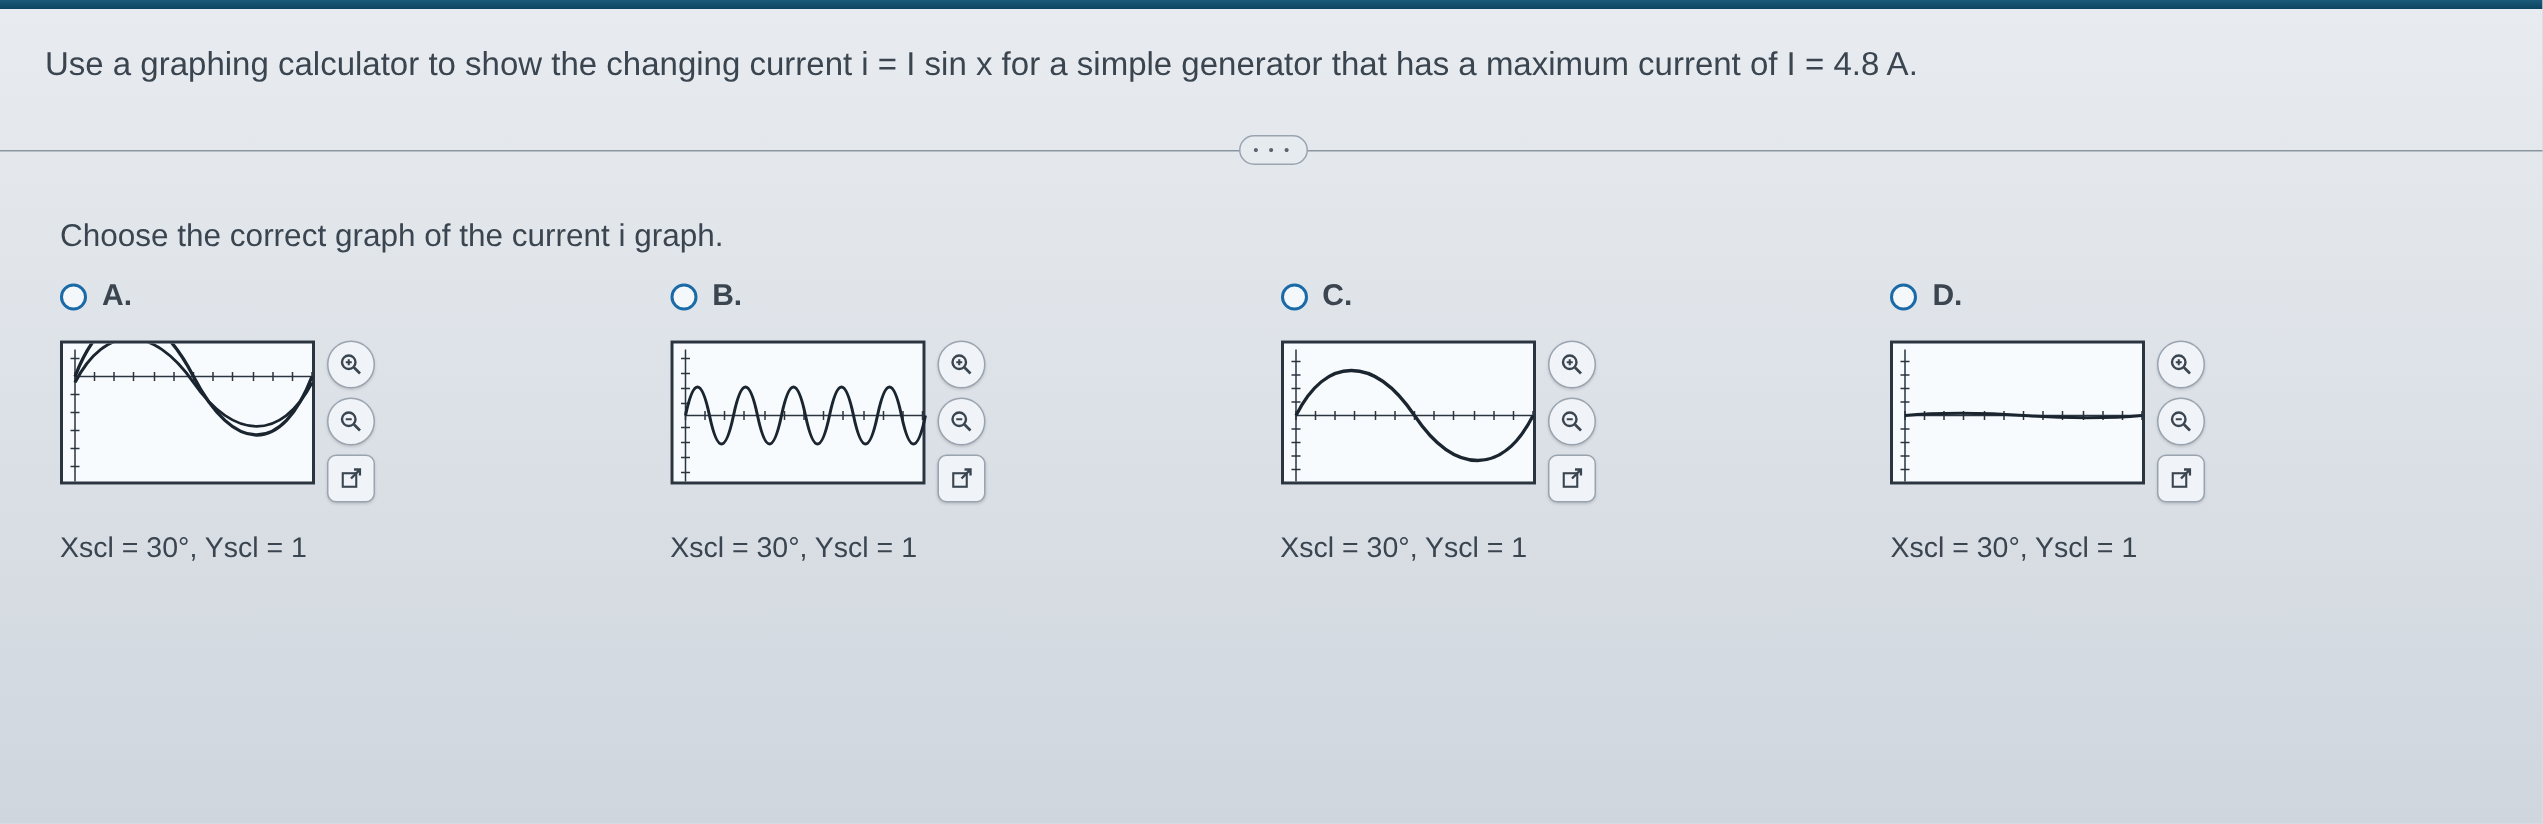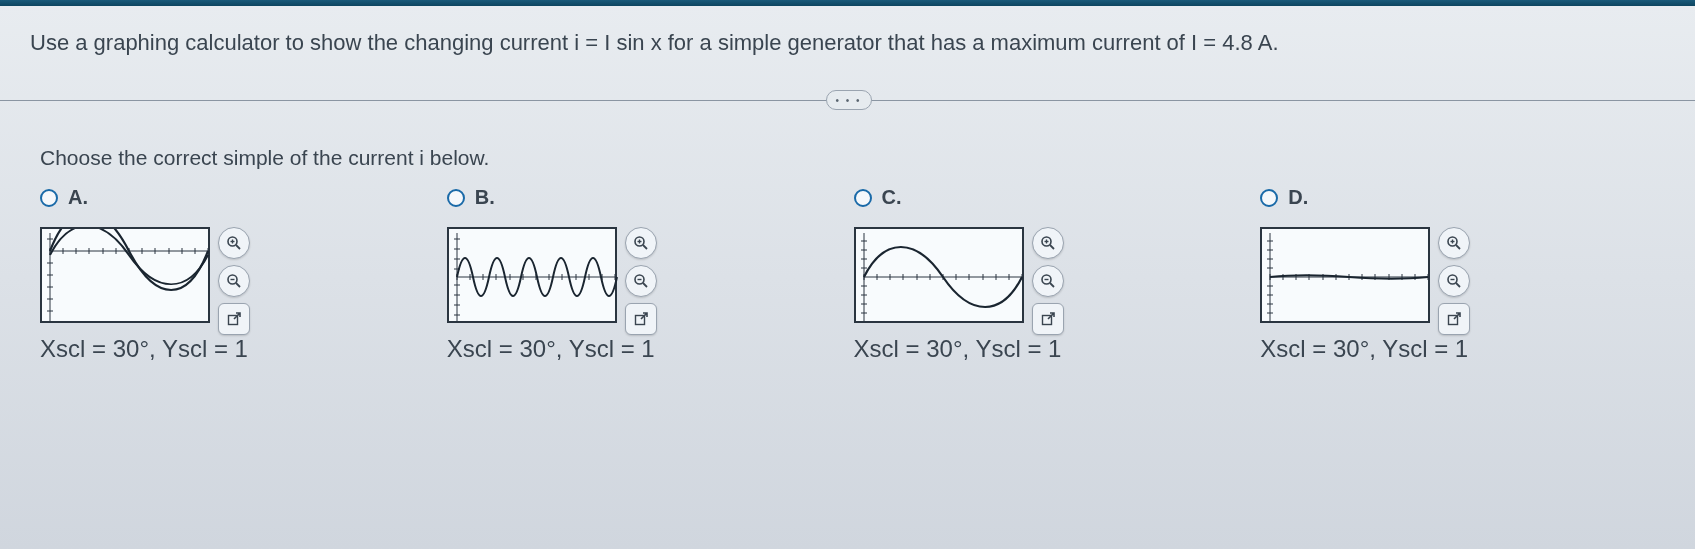--- a/index.html
+++ b/index.html
@@ -119,38 +119,39 @@
     align-items: center;
     justify-content: center;
     cursor: pointer;
     box-shadow: 0 1px 2px rgba(0,0,0,0.15);
   }
   .ctrl-btn.square {
     border-radius: 6px;
   }
   .ctrl-btn svg { display: block; }
   .scale-text {
-    font-size: 24px;
+    font-size: 19px;
     color: #3a4550;
+    margin-top: 20px;
   }
 </style>
 </head>
 <body>
 
 <div class="topbar"></div>
 <div class="body-area">
 
   <div class="question-text">Use a graphing calculator to show the changing current i = I sin x for a simple generator that has a maximum current of I = 4.8 A.</div>
 
   <div class="divider-row">
     <div class="line"></div>
     <div class="more-pill">• • •</div>
   </div>
 
-  <div class="prompt-sub">Choose the correct simple of the current i below.</div>
+  <div class="prompt-sub">Choose the correct graph of the current i graph.</div>
 
   <div class="options-row">
 
     <div class="option">
       <div class="opt-header">
         <div class="radio"></div>
         <div class="opt-label">A.</div>
       </div>
       <div class="graph-block">
         <div class="graph-box">

